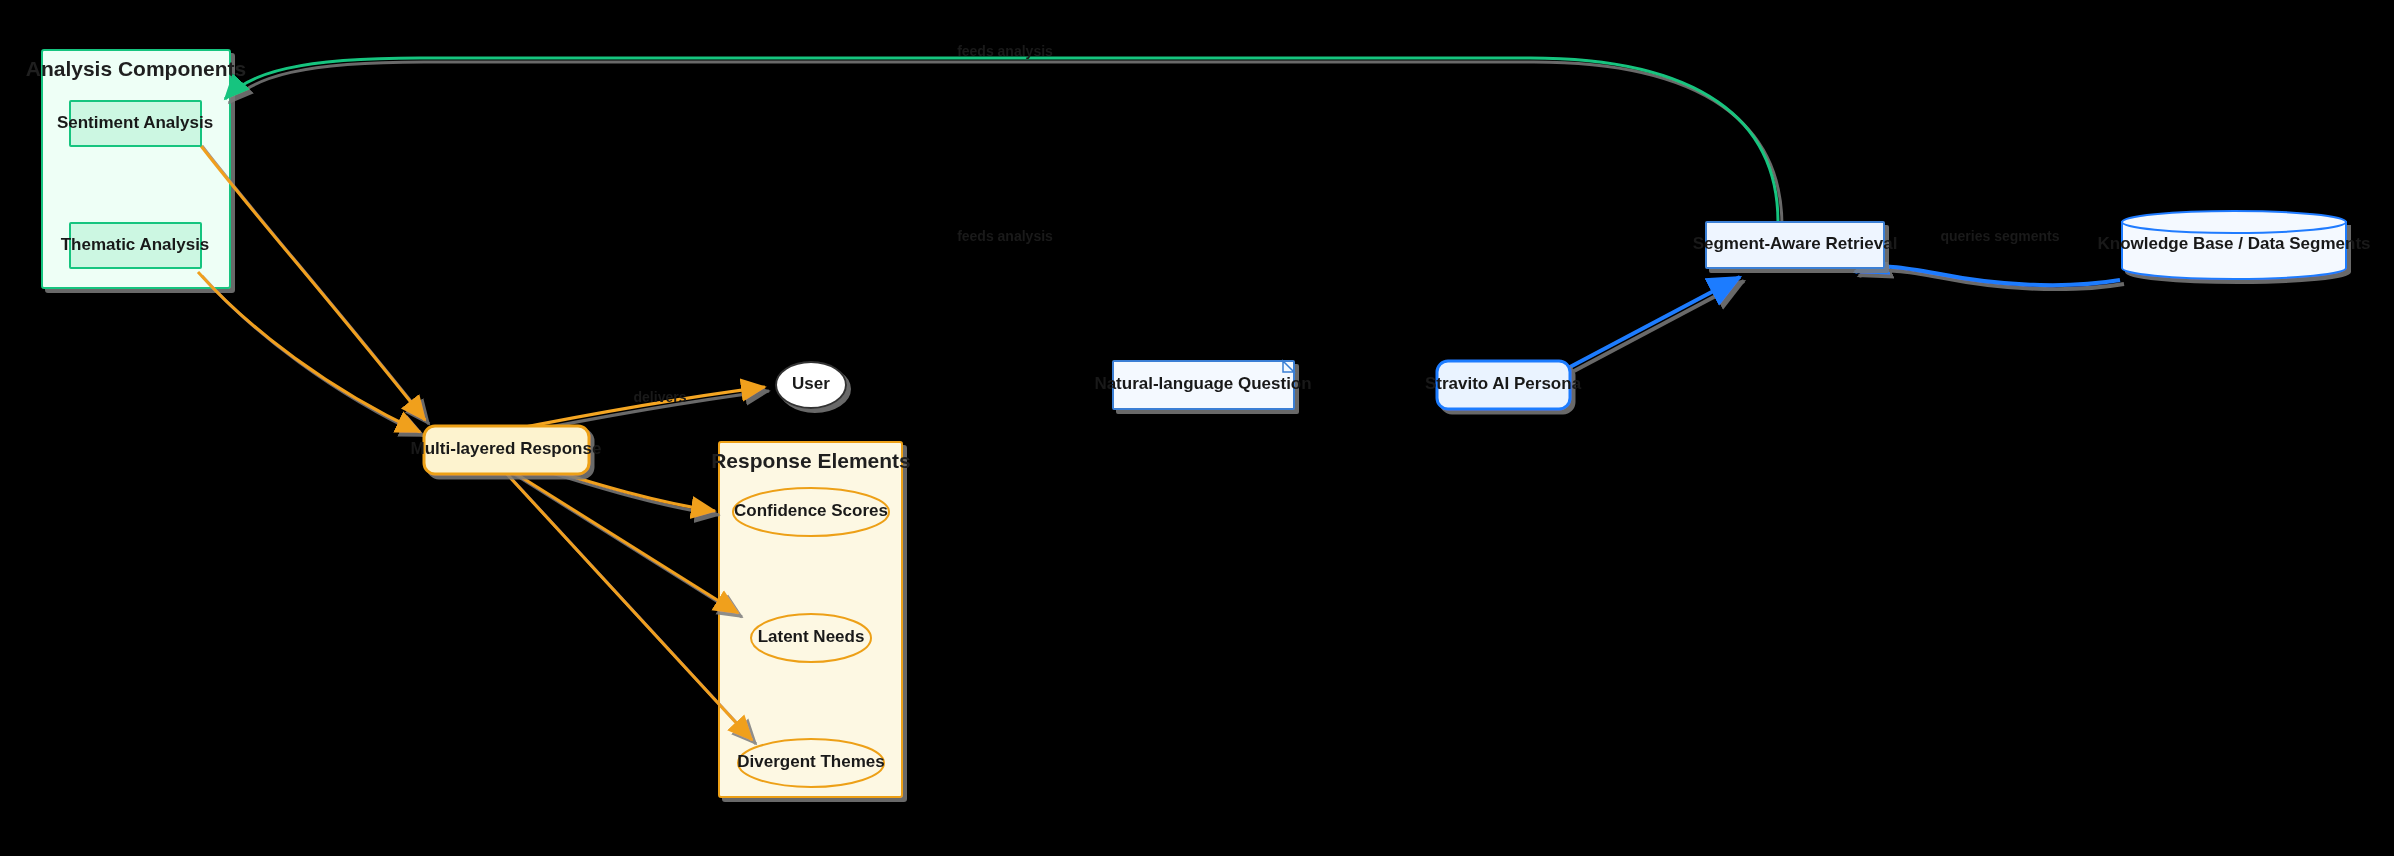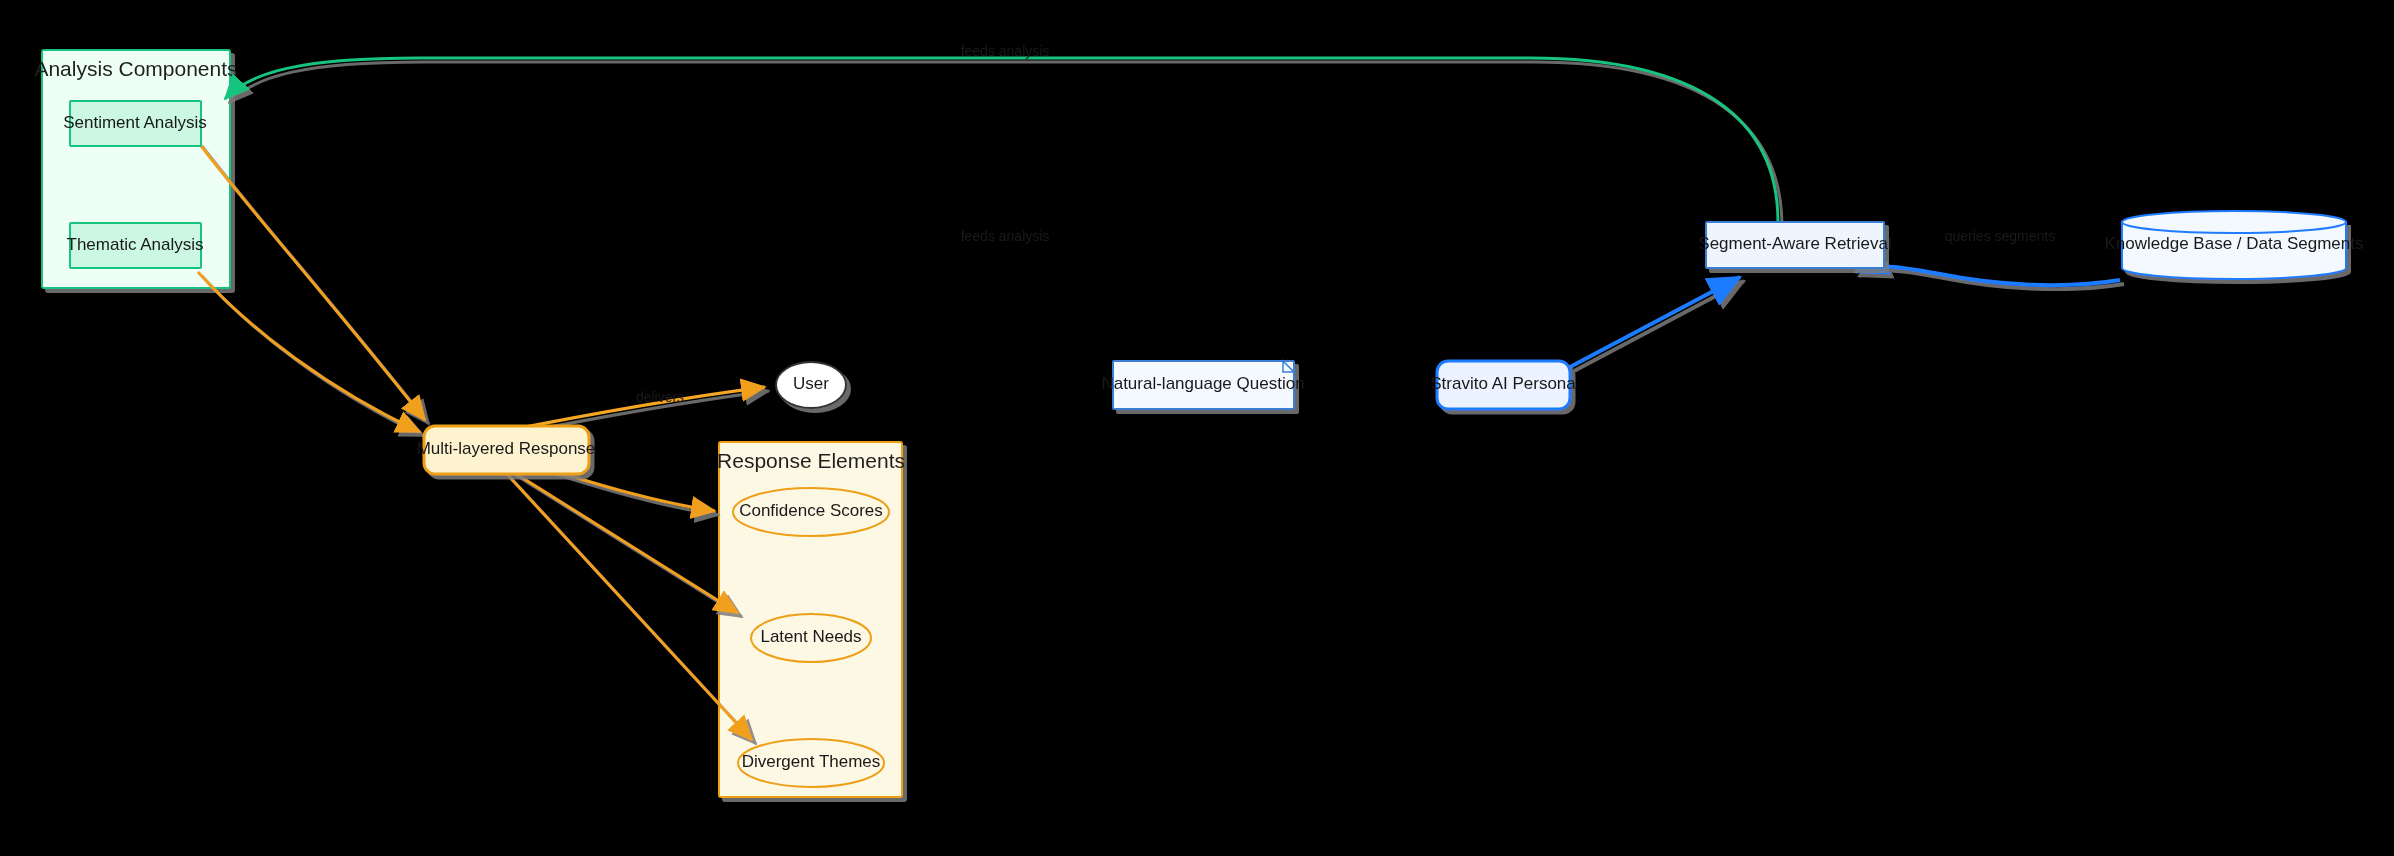--- a/index.html
+++ b/index.html
@@ -12,20 +12,21 @@
     width: 2394px;
     height: 856px;
     overflow: hidden;
     font-family: "Liberation Sans", sans-serif;
   }
   #diagram-root {
     position: relative;
     width: 2394px;
     height: 856px;
     background: #000000;
+    font-weight: bold;
   }
   svg#flowchart {
     display: block;
     width: 2394px;
     height: 856px;
   }
   .cluster-label, .node-label, .edge-label {
     font-family: "Liberation Sans", sans-serif;
     dominant-baseline: middle;
     text-anchor: middle;

